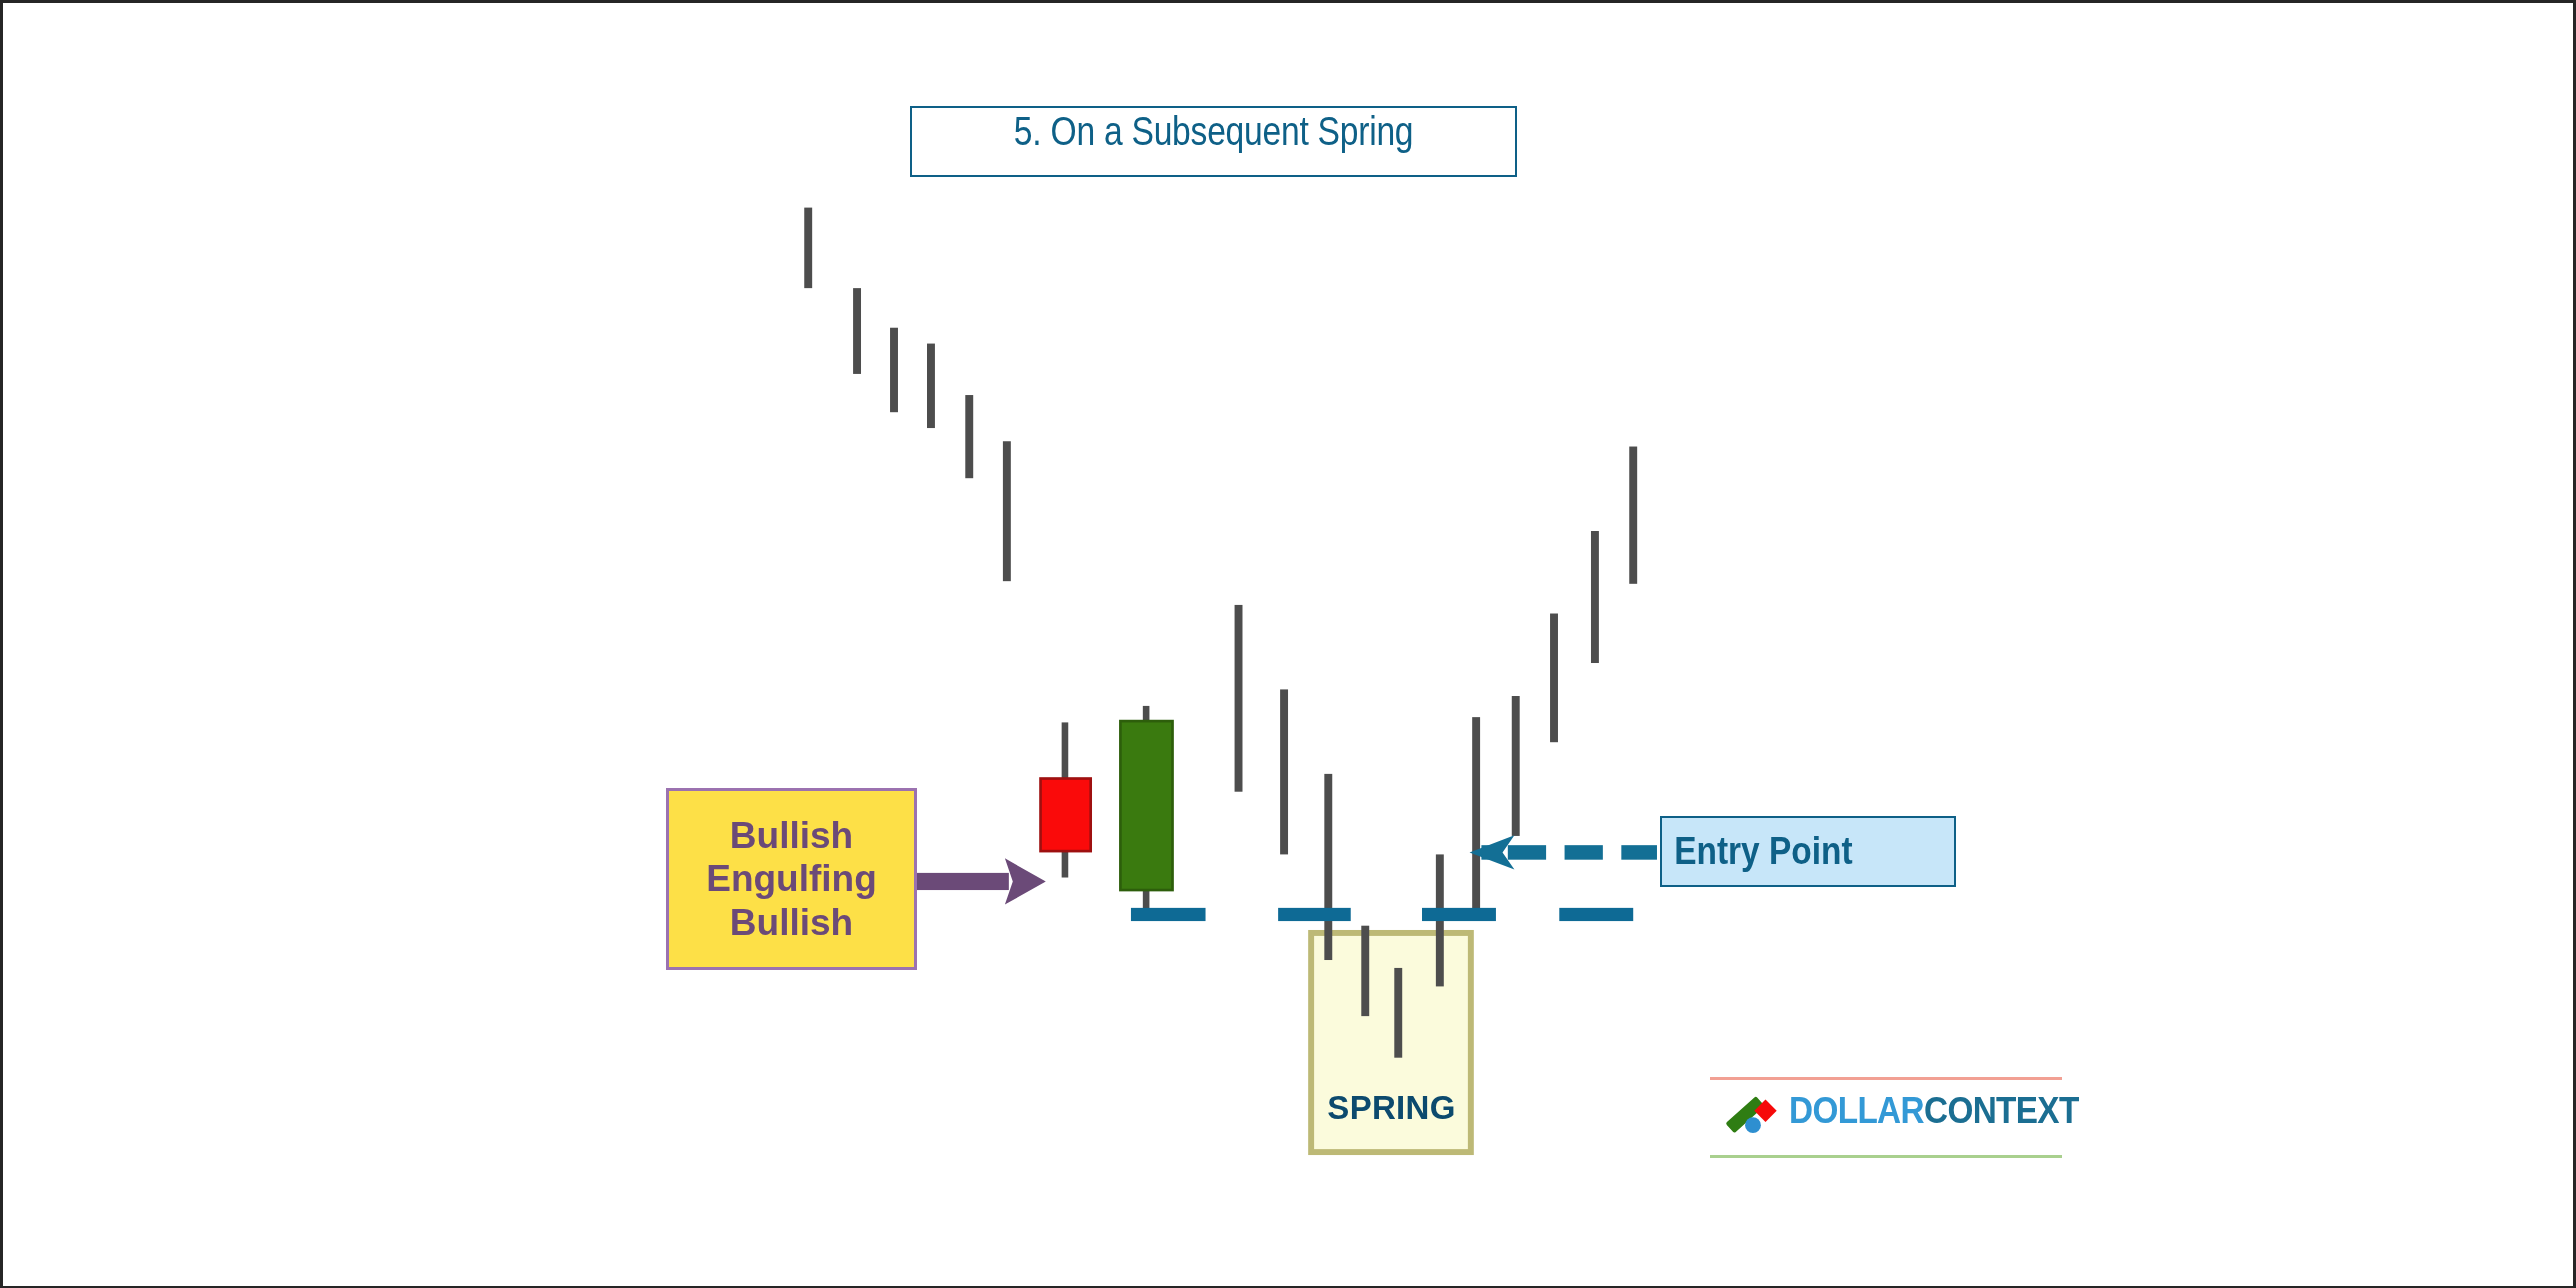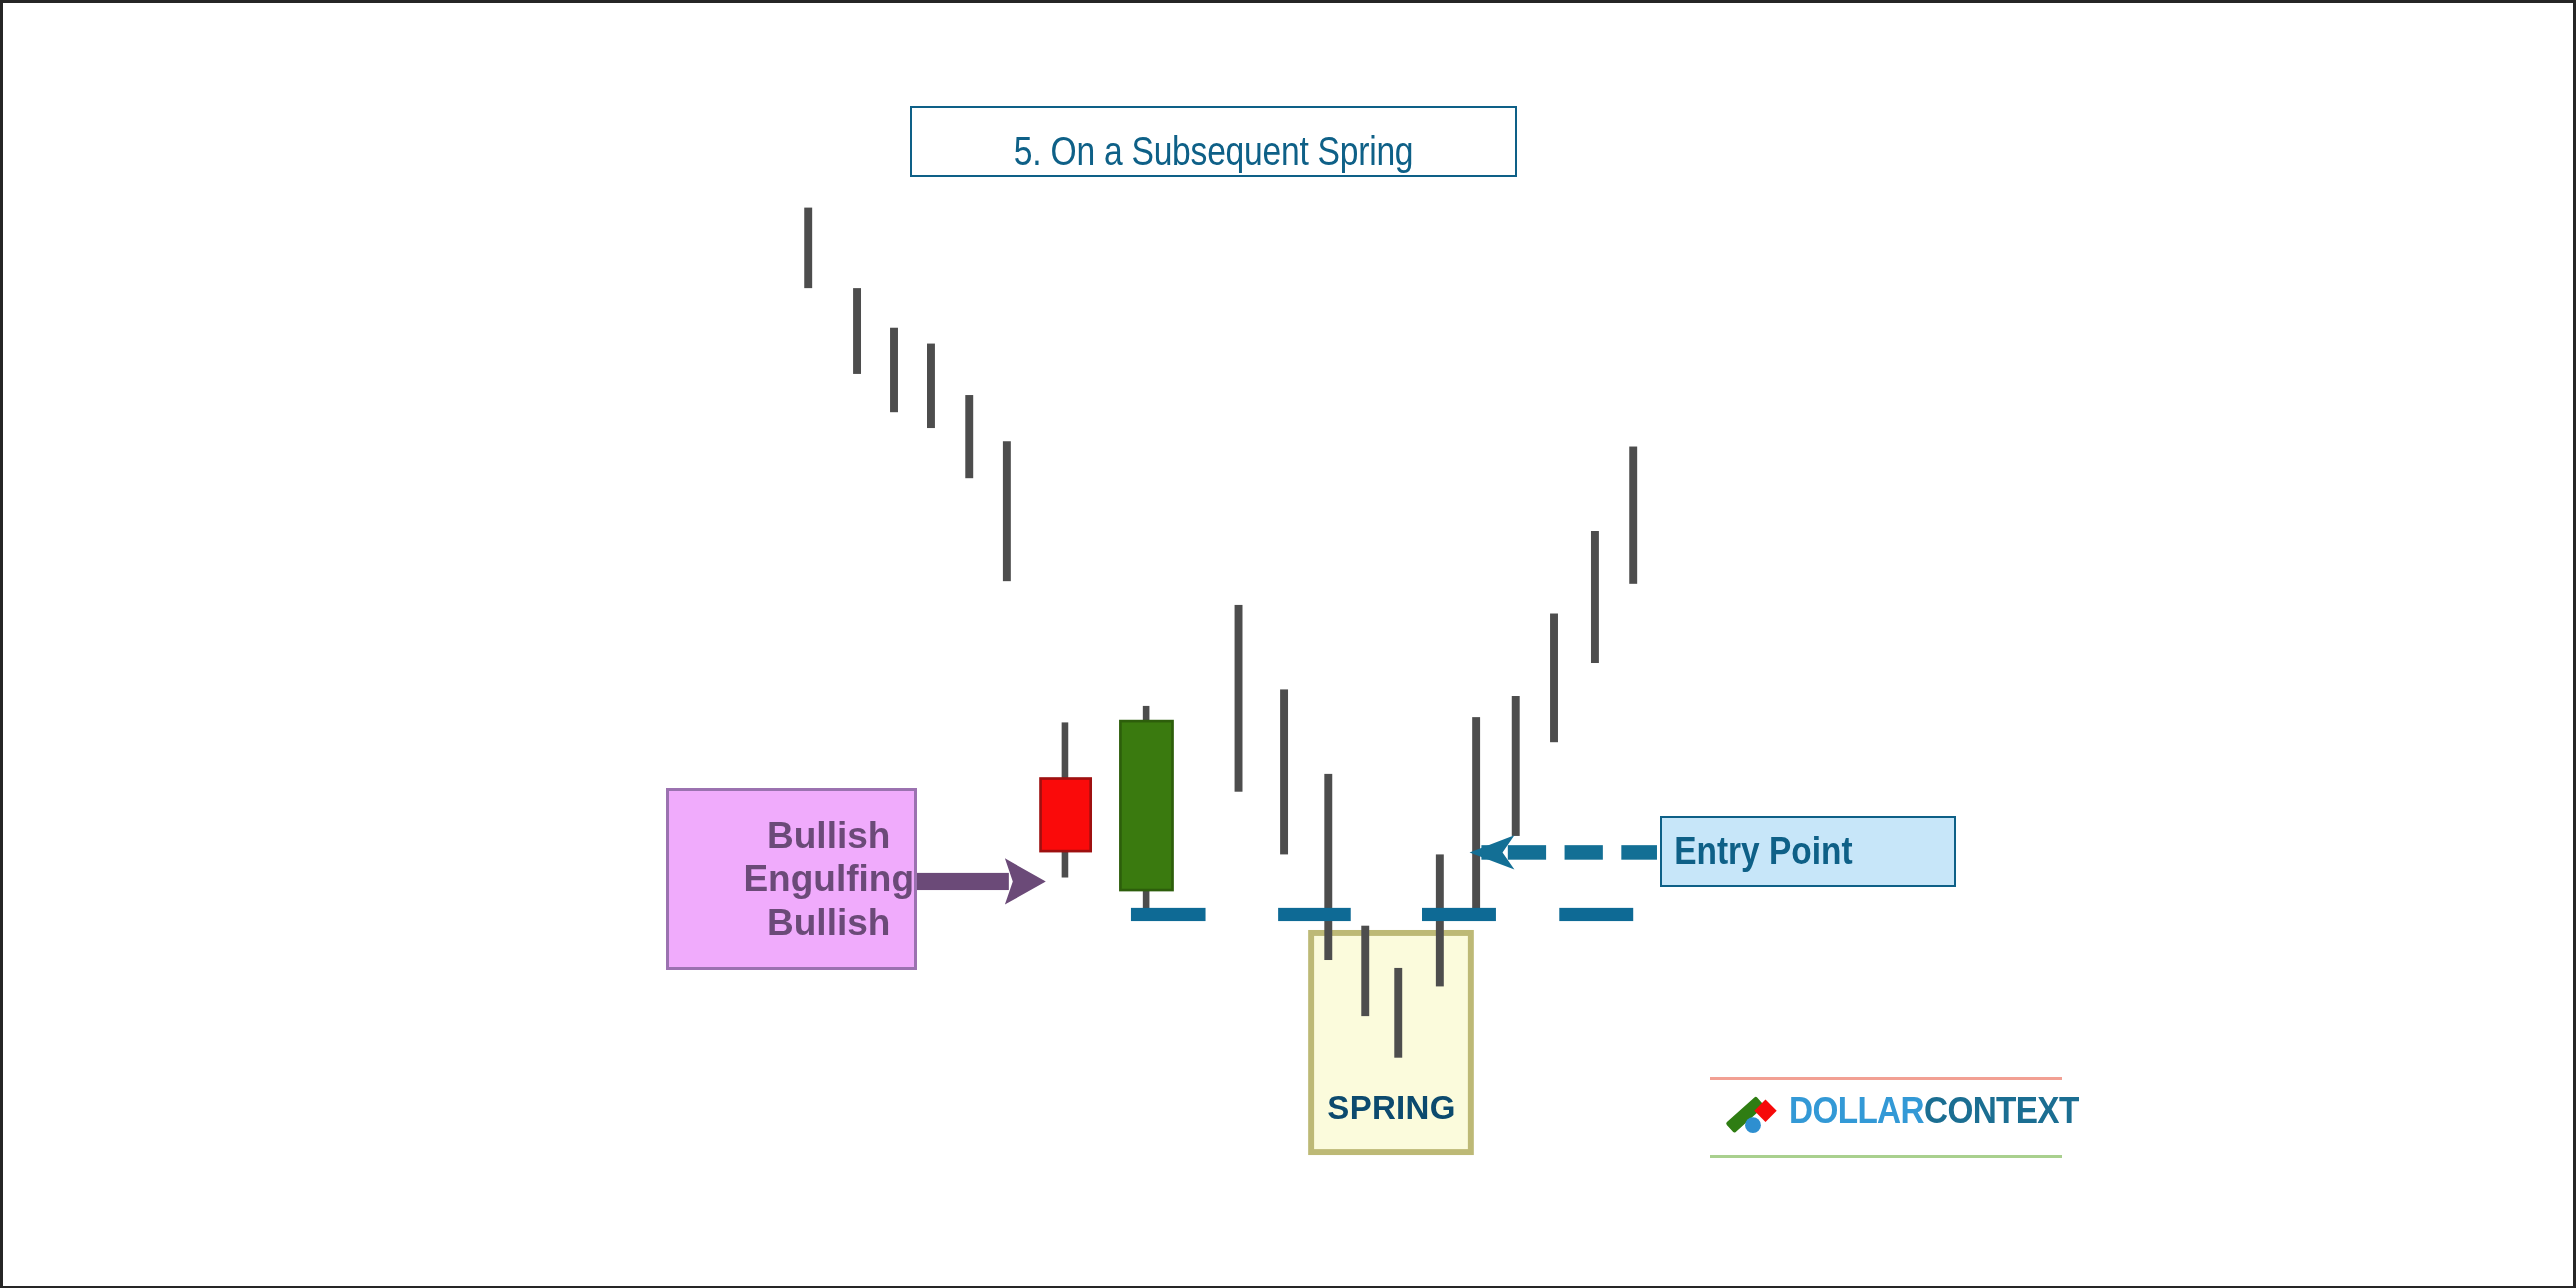--- a/index.html
+++ b/index.html
@@ -31,21 +31,21 @@
   #title-box {
     position: absolute;
     left: 907px;
     top: 103px;
     width: 607px;
     height: 71px;
     box-sizing: border-box;
     border: 2.6px solid #0e6087;
     background: #ffffff;
     display: flex;
-    align-items: flex-end;
+    align-items: flex-start;
     justify-content: center;
     z-index: 5;
   }
   #title-text {
     font-family: "Liberation Sans Narrow", "Liberation Sans", sans-serif;
     font-size: 41px;
     font-weight: 400;
     color: #0e6087;
     letter-spacing: -0.3px;
     transform: scaleX(0.82);
@@ -54,24 +54,24 @@
 
   
   #bullish-box {
     position: absolute;
     left: 663px;
     top: 785px;
     width: 251px;
     height: 182px;
     box-sizing: border-box;
     border: 3.3px solid #9b72b0;
-    background: #f0abfc;
+    background: #fde047;
     display: flex;
     align-items: center;
-    justify-content: flex-end;
+    justify-content: center;
     z-index: 5;
   }
   #bullish-text {
     font-size: 37px;
     font-weight: bold;
     color: #6b4a78;
     text-align: center;
     line-height: 1.18;
   }
 

